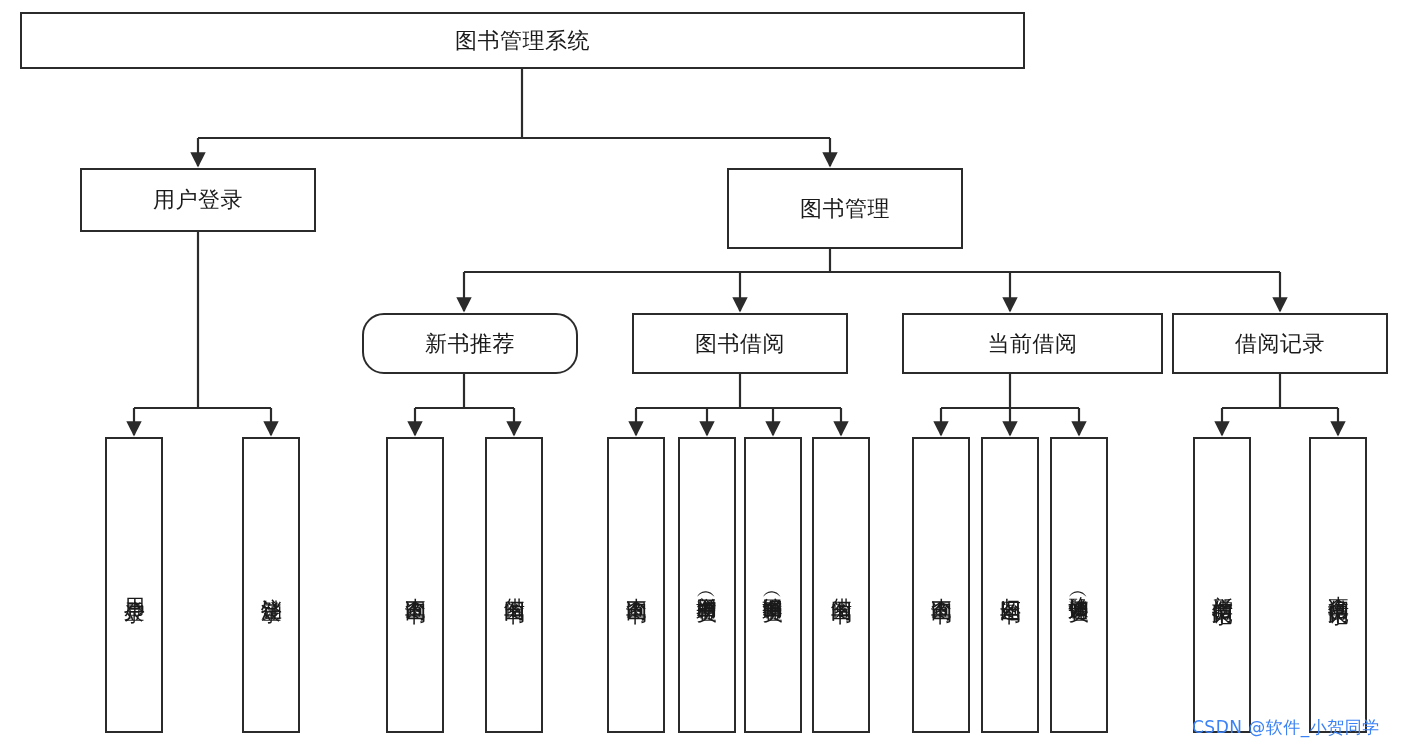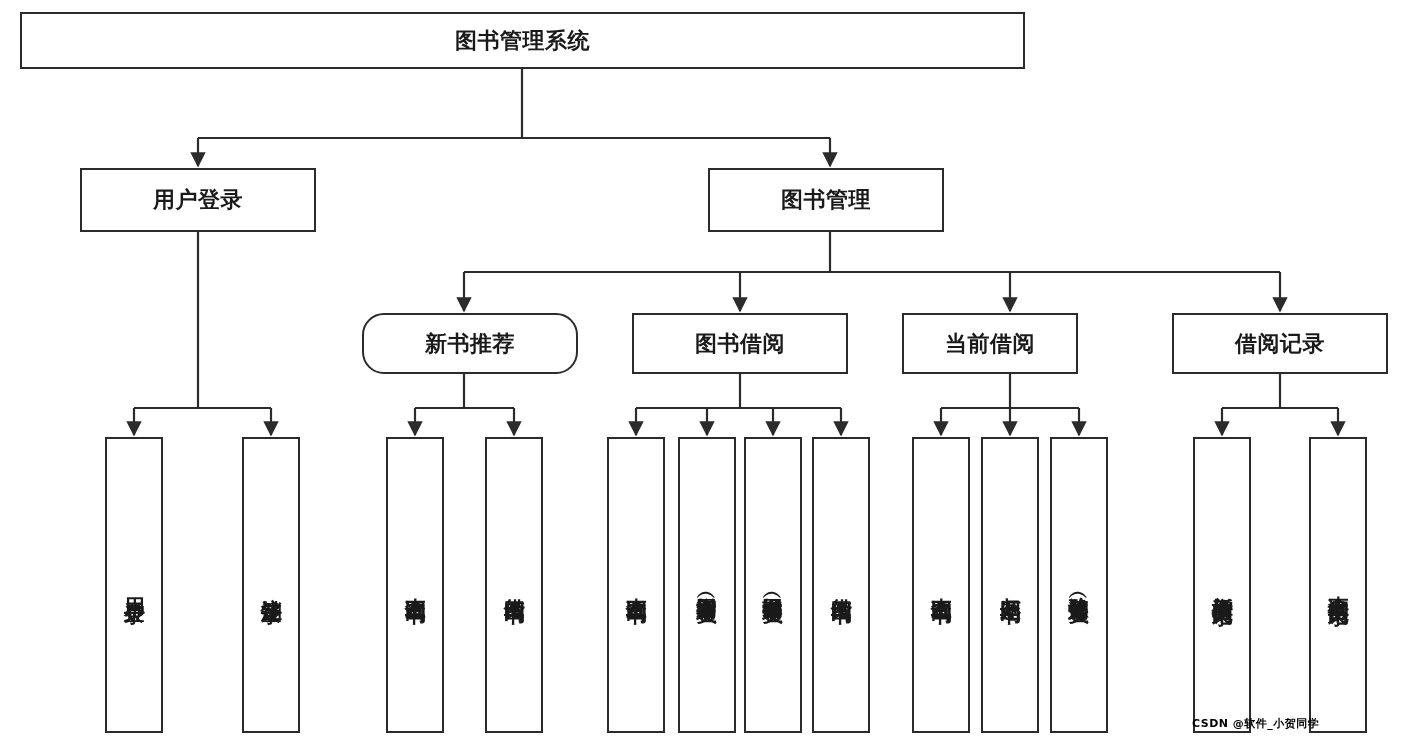--- a/index.html
+++ b/index.html
@@ -34,21 +34,20 @@
     display: flex;
     align-items: center;
     justify-content: center;
     color: #1a1a1a;
   }
   .node-label {
     font-size: 22px;
     line-height: 1.25;
     letter-spacing: 0.5px;
     white-space: nowrap;
-    font-weight: bold;
   }
   
   .leaf {
     align-items: center;
     justify-content: center;
     padding: 6px 0;
   }
   .leaf .node-label {
     writing-mode: vertical-rl;
     text-orientation: upright;
@@ -58,25 +57,24 @@
     white-space: normal;
     max-height: 100%;
     text-align: center;
   }
   .leaf.tall-text .node-label {
     font-size: 20px;
     letter-spacing: 1px;
   }
   .watermark {
     position: absolute;
-    font-size: 11px;
-    color: #000000;
+    font-size: 17px;
+    color: #3b82f6;
     white-space: nowrap;
     letter-spacing: 0.5px;
-    font-weight: bold;
   }
 </style>
 </head>
 <body>
 
 <div id="canvas">
 
   <svg class="connectors" viewBox="0 0 1405 747" xmlns="http://www.w3.org/2000/svg">
     <defs>
       <marker id="arrow" viewBox="0 0 10 10" refX="9" refY="5" markerWidth="7" markerHeight="7" orient="auto-start-reverse">
@@ -128,33 +126,33 @@
   </svg>
 
   <div class="node" style="left:20px; top:12px; width:1005px; height:57px;">
     <span class="node-label">图书管理系统</span>
   </div>
 
   <div class="node" style="left:80px; top:168px; width:236px; height:64px;">
     <span class="node-label">用户登录</span>
   </div>
 
-  <div class="node" style="left:708px; top:168px; width:236px; height:64px;">
+  <div class="node" style="left:727px; top:168px; width:236px; height:81px;">
     <span class="node-label">图书管理</span>
   </div>
 
   <div class="node" style="left:362px; top:313px; width:216px; height:61px;border-radius:22px;">
     <span class="node-label">新书推荐</span>
   </div>
 
   <div class="node" style="left:632px; top:313px; width:216px; height:61px;">
     <span class="node-label">图书借阅</span>
   </div>
 
-  <div class="node" style="left:902px; top:313px; width:176px; height:61px;">
+  <div class="node" style="left:902px; top:313px; width:261px; height:61px;">
     <span class="node-label">当前借阅</span>
   </div>
 
   <div class="node" style="left:1172px; top:313px; width:216px; height:61px;text-align:center;">
     <span class="node-label">借阅记录</span>
   </div>
 
   <div class="node leaf" style="left:105px; top:437px; width:58px; height:296px;">
     <span class="node-label">用户登录</span>
   </div>

